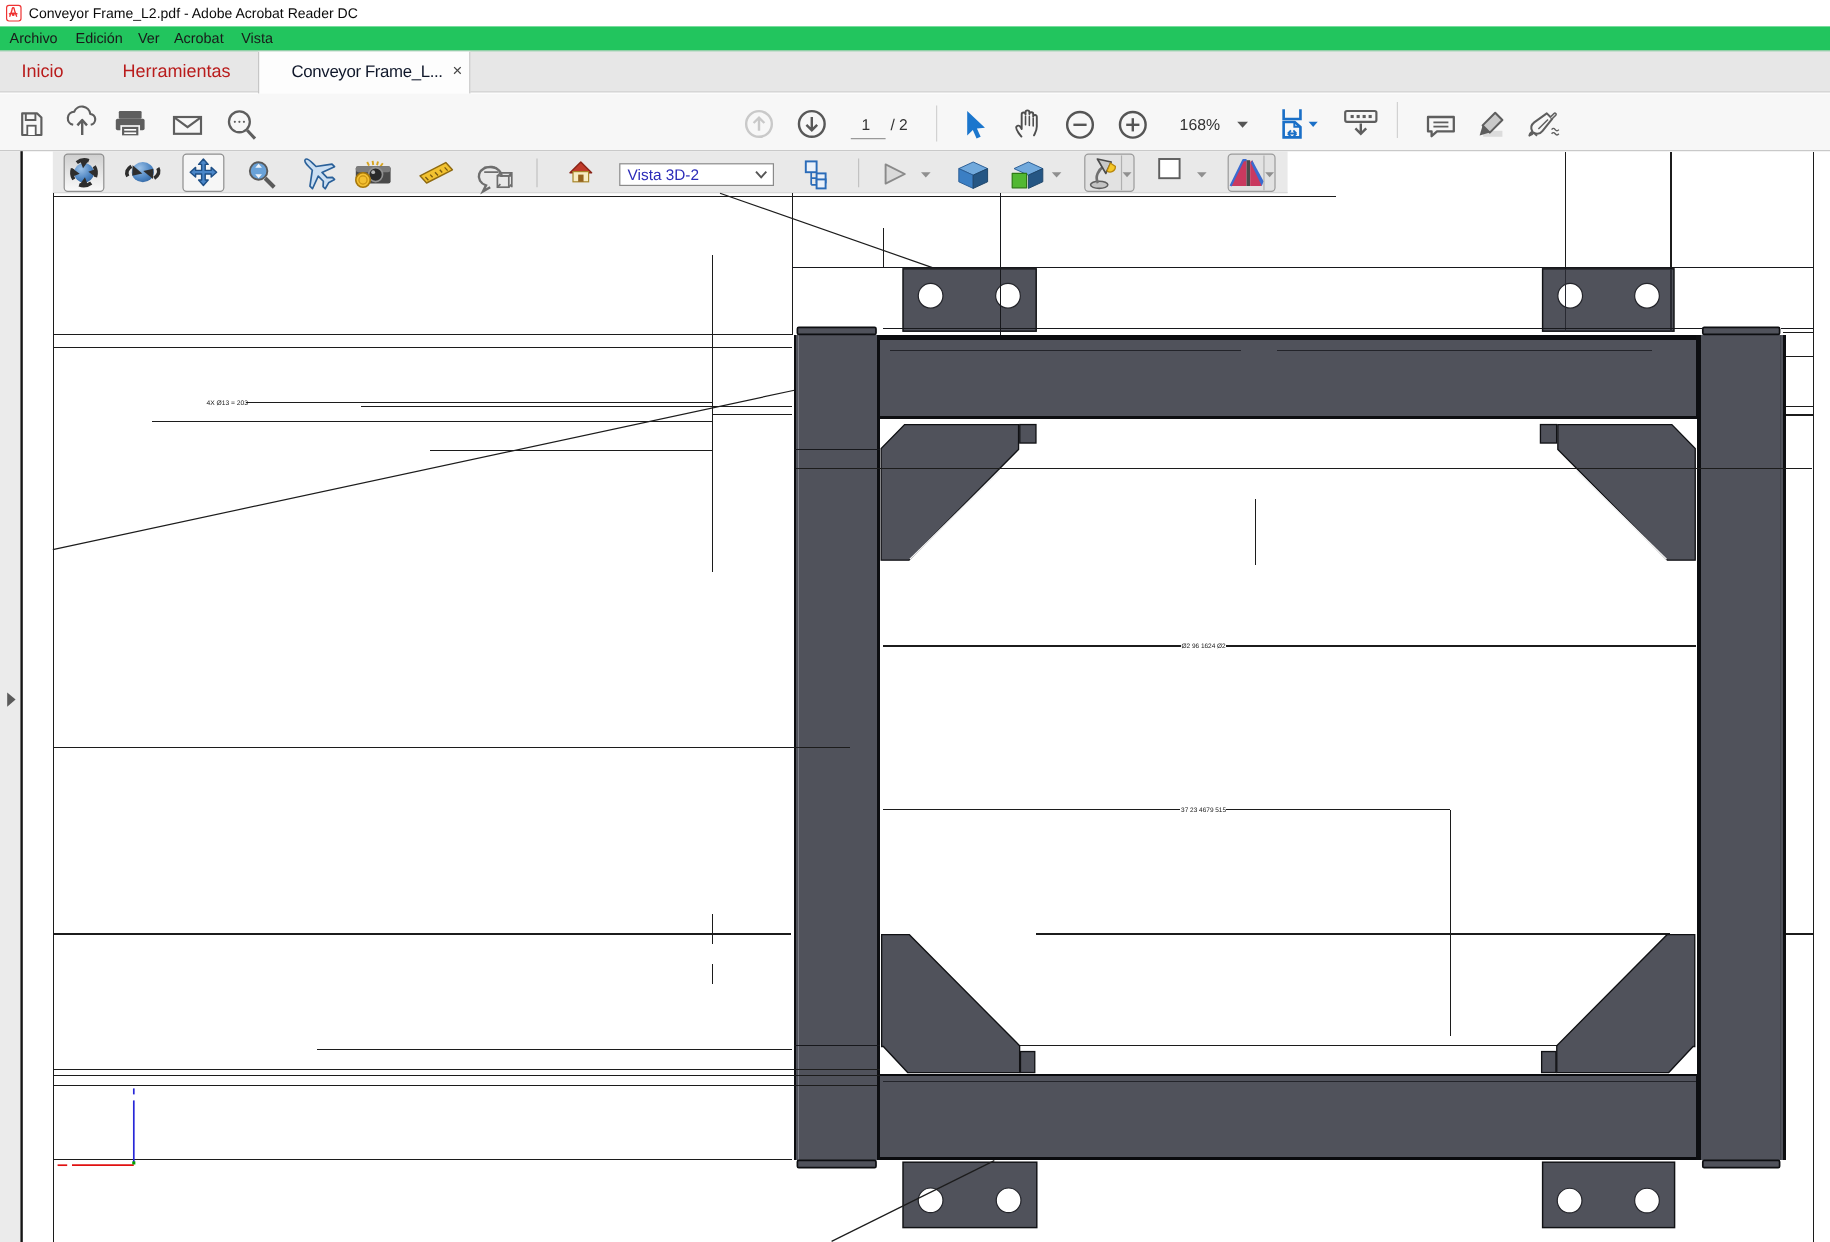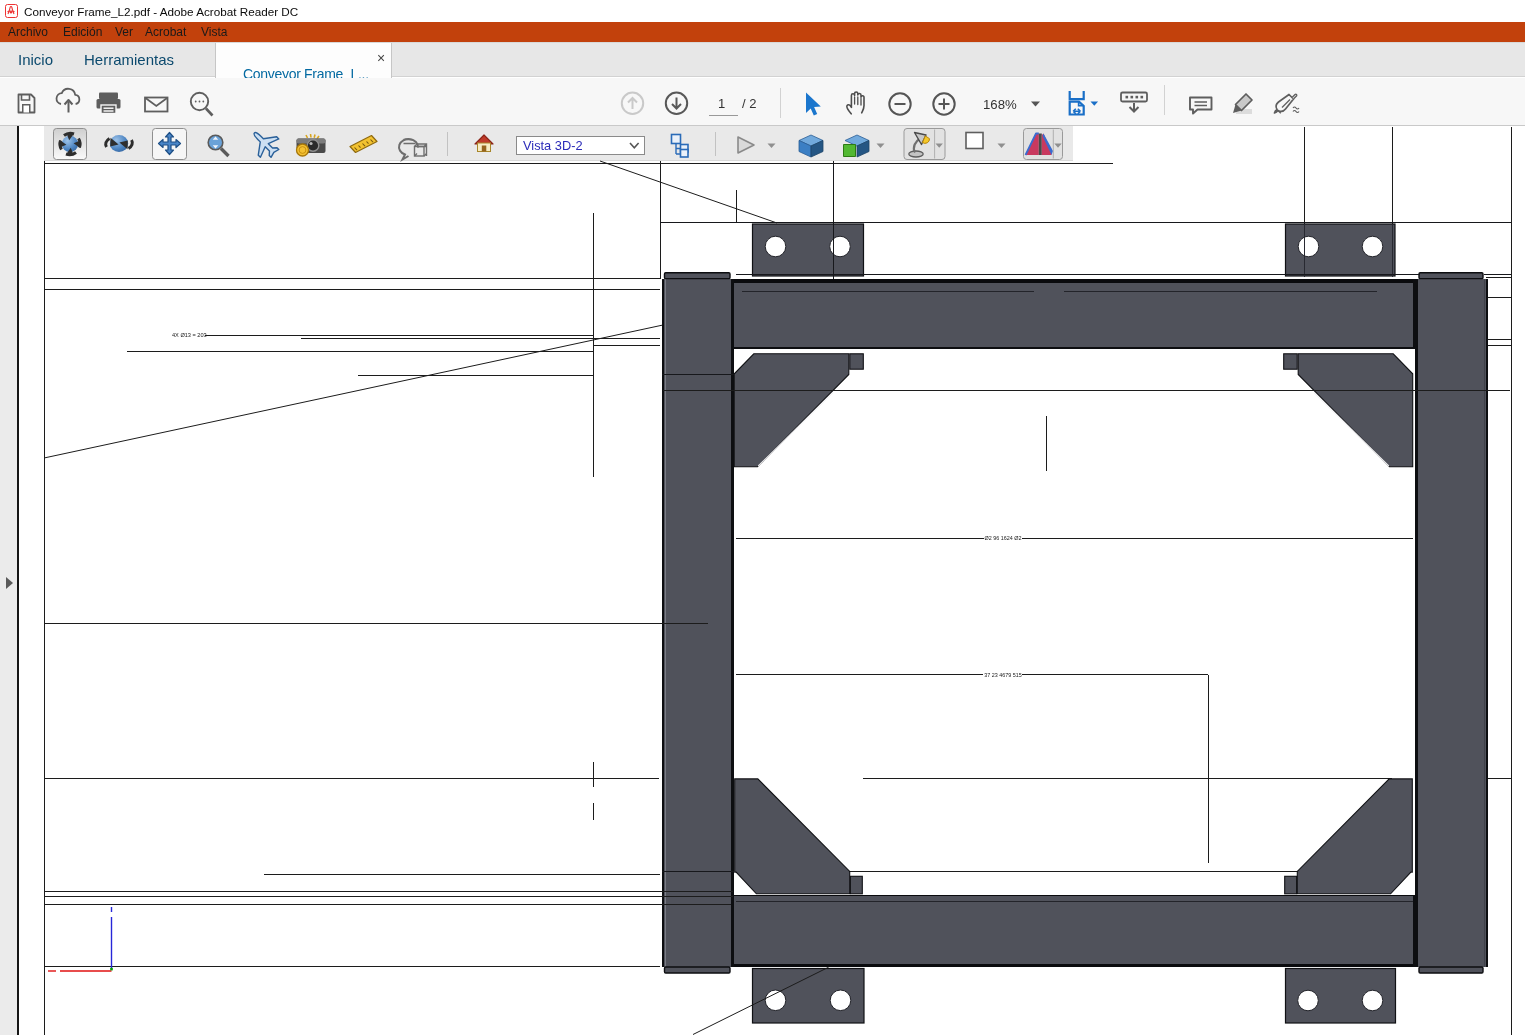--- a/index.html
+++ b/index.html
@@ -1,23 +1,23 @@
 <!DOCTYPE html>
 <html><head>
 <meta charset="utf-8">
 <style>
 html,body{margin:0;padding:0;width:1525px;height:1035px;overflow:hidden;background:#fff;font-family:"Liberation Sans",sans-serif;}
 *{box-sizing:border-box;}
 .abs{position:absolute;}
 #titlebar{left:0;top:0;width:1525px;height:22px;background:#ffffff;}
 #titletext{left:24px;top:5px;font-size:11.7px;color:#0a0a0a;}
-#menubar{left:0;top:22px;width:1525px;height:21px;background:#c2410c;border-bottom:1px solid #d8d8d8;}
+#menubar{left:0;top:22px;width:1525px;height:21px;background:#22c55e;border-bottom:1px solid #d8d8d8;}
 .menuitem{position:absolute;top:3px;font-size:12px;color:#1a1a1a;}
 #tabbar{left:0;top:43px;width:1525px;height:34px;background:#e7e7e7;border-bottom:1px solid #d2d2d2;}
-.tabtxt{position:absolute;top:8px;font-size:15px;color:#0c4a6e;}
+.tabtxt{position:absolute;top:8px;font-size:15px;color:#b91c1c;}
 #activetab{position:absolute;left:215px;top:0px;width:177px;height:35px;background:#fdfdfd;border-left:1px solid #c6c6c6;border-right:1px solid #c6c6c6;}
 #toolbar{left:0;top:78px;width:1525px;height:48px;background:#f7f7f7;border-bottom:1px solid #c9c9c9;}
 #tb3d{left:44px;top:126px;width:1029px;height:35px;background:#e9e9e9;border-bottom:1px solid #d9d9d9;}
 #navstrip{left:0;top:126px;width:17px;height:909px;background:#ebebeb;}
 #pageedge{left:17px;top:126px;width:2px;height:909px;background:#151515;}
 svg{position:absolute;overflow:visible;}
 #draw{left:0;top:0;}
 </style>
 </head>
 <body>
@@ -31,23 +31,23 @@
 </svg>
 <div class="abs" id="menubar">
  <div class="menuitem" style="left:8px">Archivo</div>
  <div class="menuitem" style="left:63px">Edición</div>
  <div class="menuitem" style="left:115px">Ver</div>
  <div class="menuitem" style="left:145px">Acrobat</div>
  <div class="menuitem" style="left:201px">Vista</div>
 </div>
 <div class="abs" id="tabbar">
  <div class="tabtxt" style="left:18px">Inicio</div>
- <div class="tabtxt" style="left:84px">Herramientas</div>
+ <div class="tabtxt" style="left:102px">Herramientas</div>
  <div id="activetab">
-   <div style="position:absolute;left:27px;top:23px;font-size:14px;letter-spacing:-0.3px;color:#0369a1;">Conveyor Frame_L...</div>
+   <div style="position:absolute;left:27px;top:8px;font-size:14px;letter-spacing:-0.3px;color:#0f172a;">Conveyor Frame_L...</div>
    <div style="position:absolute;left:161px;top:7px;font-size:14px;color:#454545;">×</div>
  </div>
 </div>
 <div class="abs" id="toolbar"></div>
 <svg class="abs" id="tbicons" style="left:0;top:78px" width="1525" height="48" viewBox="0 0 1525 48">
 <g stroke="#5e5e5e" fill="none" stroke-width="1.8">
  <path d="M18.5,16.5 h12.5 l3.5,3.5 v14.5 h-16 z" stroke-linejoin="round"></path>
  <path d="M21.5,16.5 v5.5 h8 v-5.5" stroke-width="1.6"></path>
  <rect x="22" y="26" width="8.5" height="8.5" fill="#5e5e5e" stroke="none"></rect>
  <rect x="23.5" y="27.5" width="5.5" height="7" fill="#fff" stroke="none"></rect>

